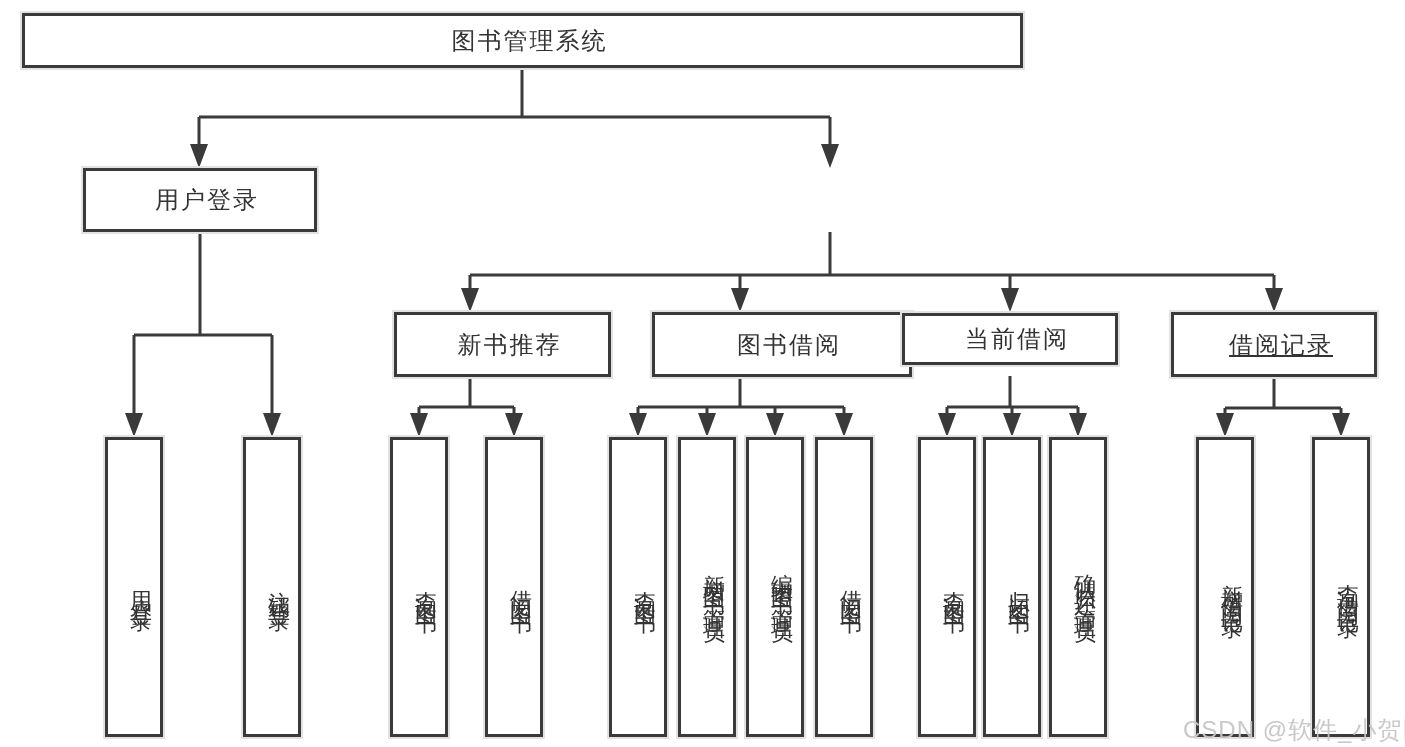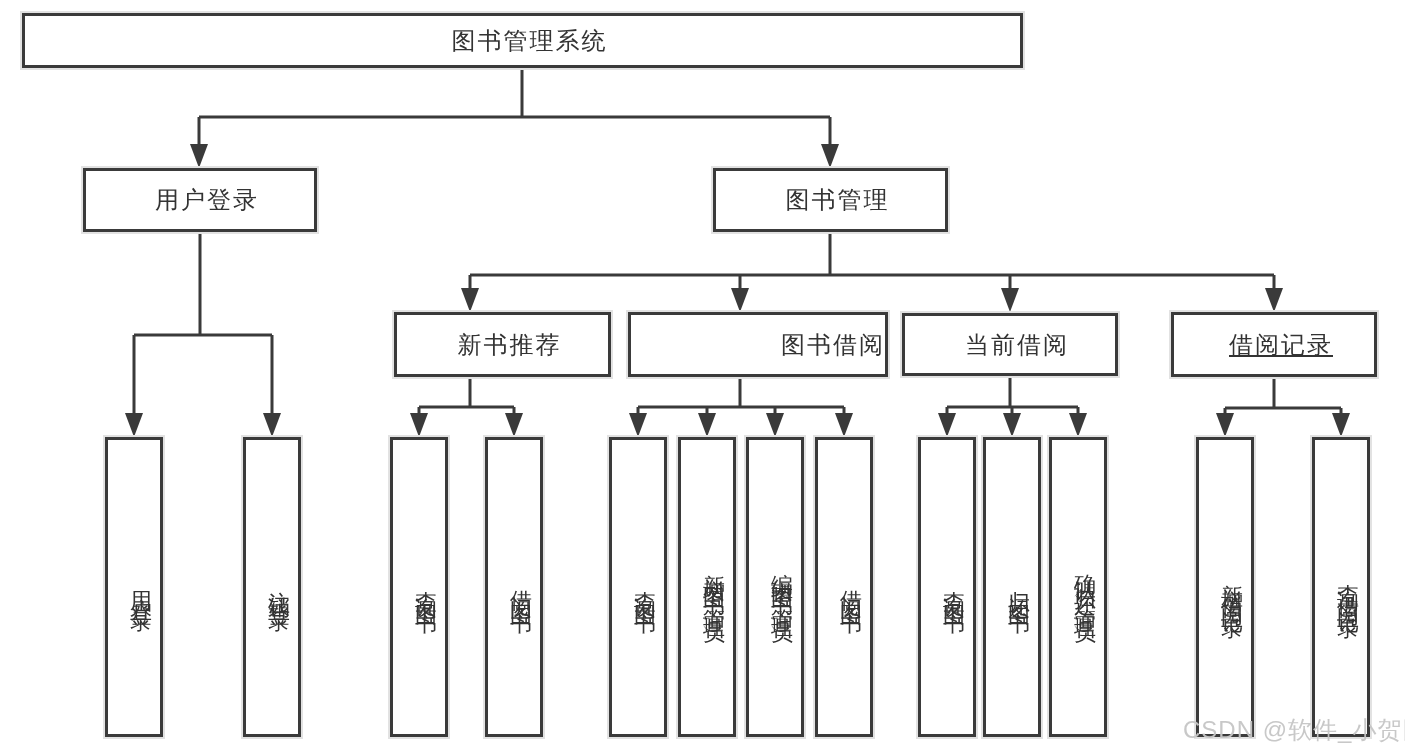--- a/index.html
+++ b/index.html
@@ -97,31 +97,28 @@
     </g>
   </svg>
 
   <div class="node hnode" style="left:22px; top:13px; width:1001px; height:55px;">
     <span>图书管理系统</span>
   </div>
 
   <div class="node hnode" style="left:83px; top:168px; width:234px; height:64px;">
     <span>用户登录</span>
   </div>
-  <div class="node hnode" style="left:713px; top:168px; width:235px; height:64px;">
-    <span>图书管理</span>
-  </div>
 
   <div class="node hnode" style="left:362px; top:312px; width:217px; height:65px;margin-left:32px;">
     <span>新书推荐</span>
   </div>
-  <div class="node hnode" style="left:628px; top:312px; width:260px; height:65px;justify-content:flex-end;">
+  <div class="node hnode" style="left:652px; top:312px; width:260px; height:65px;">
     <span>图书借阅</span>
   </div>
-  <div class="node hnode" style="left:902px; top:313px; width:216px; height:63px;font-family:Liberation Mono, monospace;">
+  <div class="node hnode" style="left:902px; top:313px; width:216px; height:52px;font-family:Liberation Mono, monospace;">
     <span>当前借阅</span>
   </div>
   <div class="node hnode" style="left:1171px; top:312px; width:206px; height:65px;text-decoration:underline;">
     <span>借阅记录</span>
   </div>
 
   <div class="node leaf" style="left:105px; top:437px; width:58px; height:300px;">
     <span class="vtext">用户登录</span>
   </div>
   <div class="node leaf" style="left:243px; top:437px; width:58px; height:300px;">

